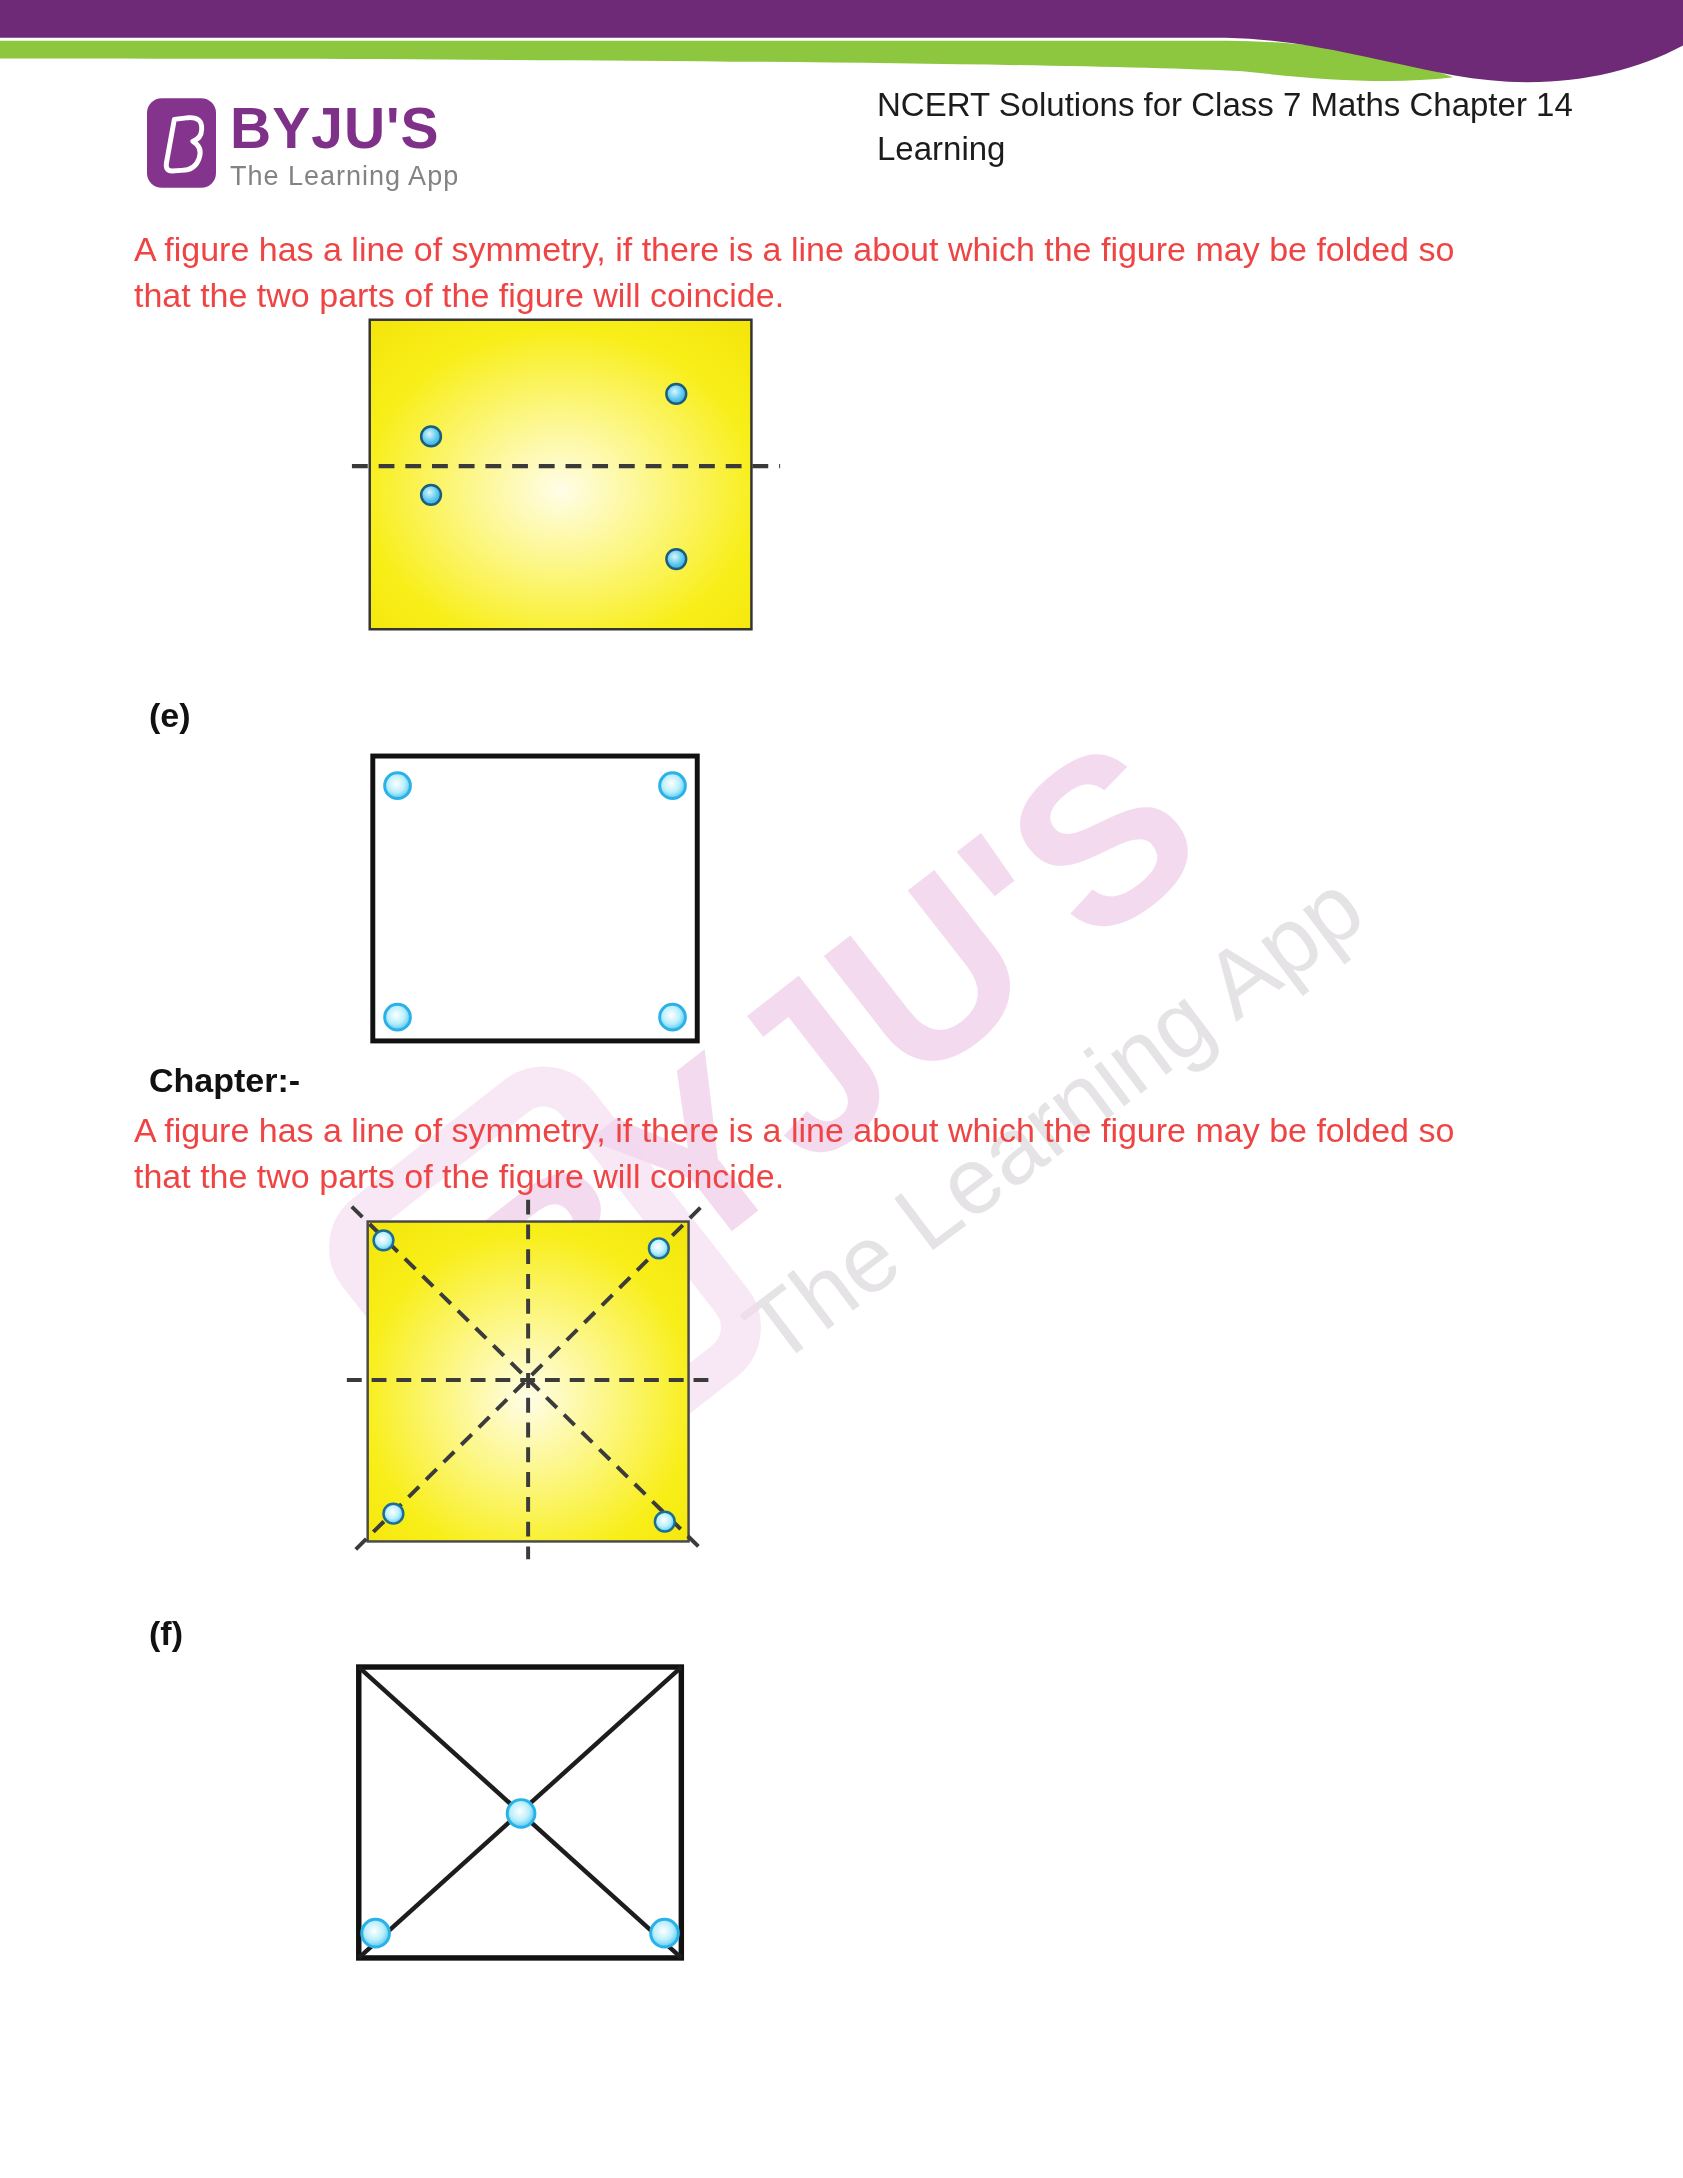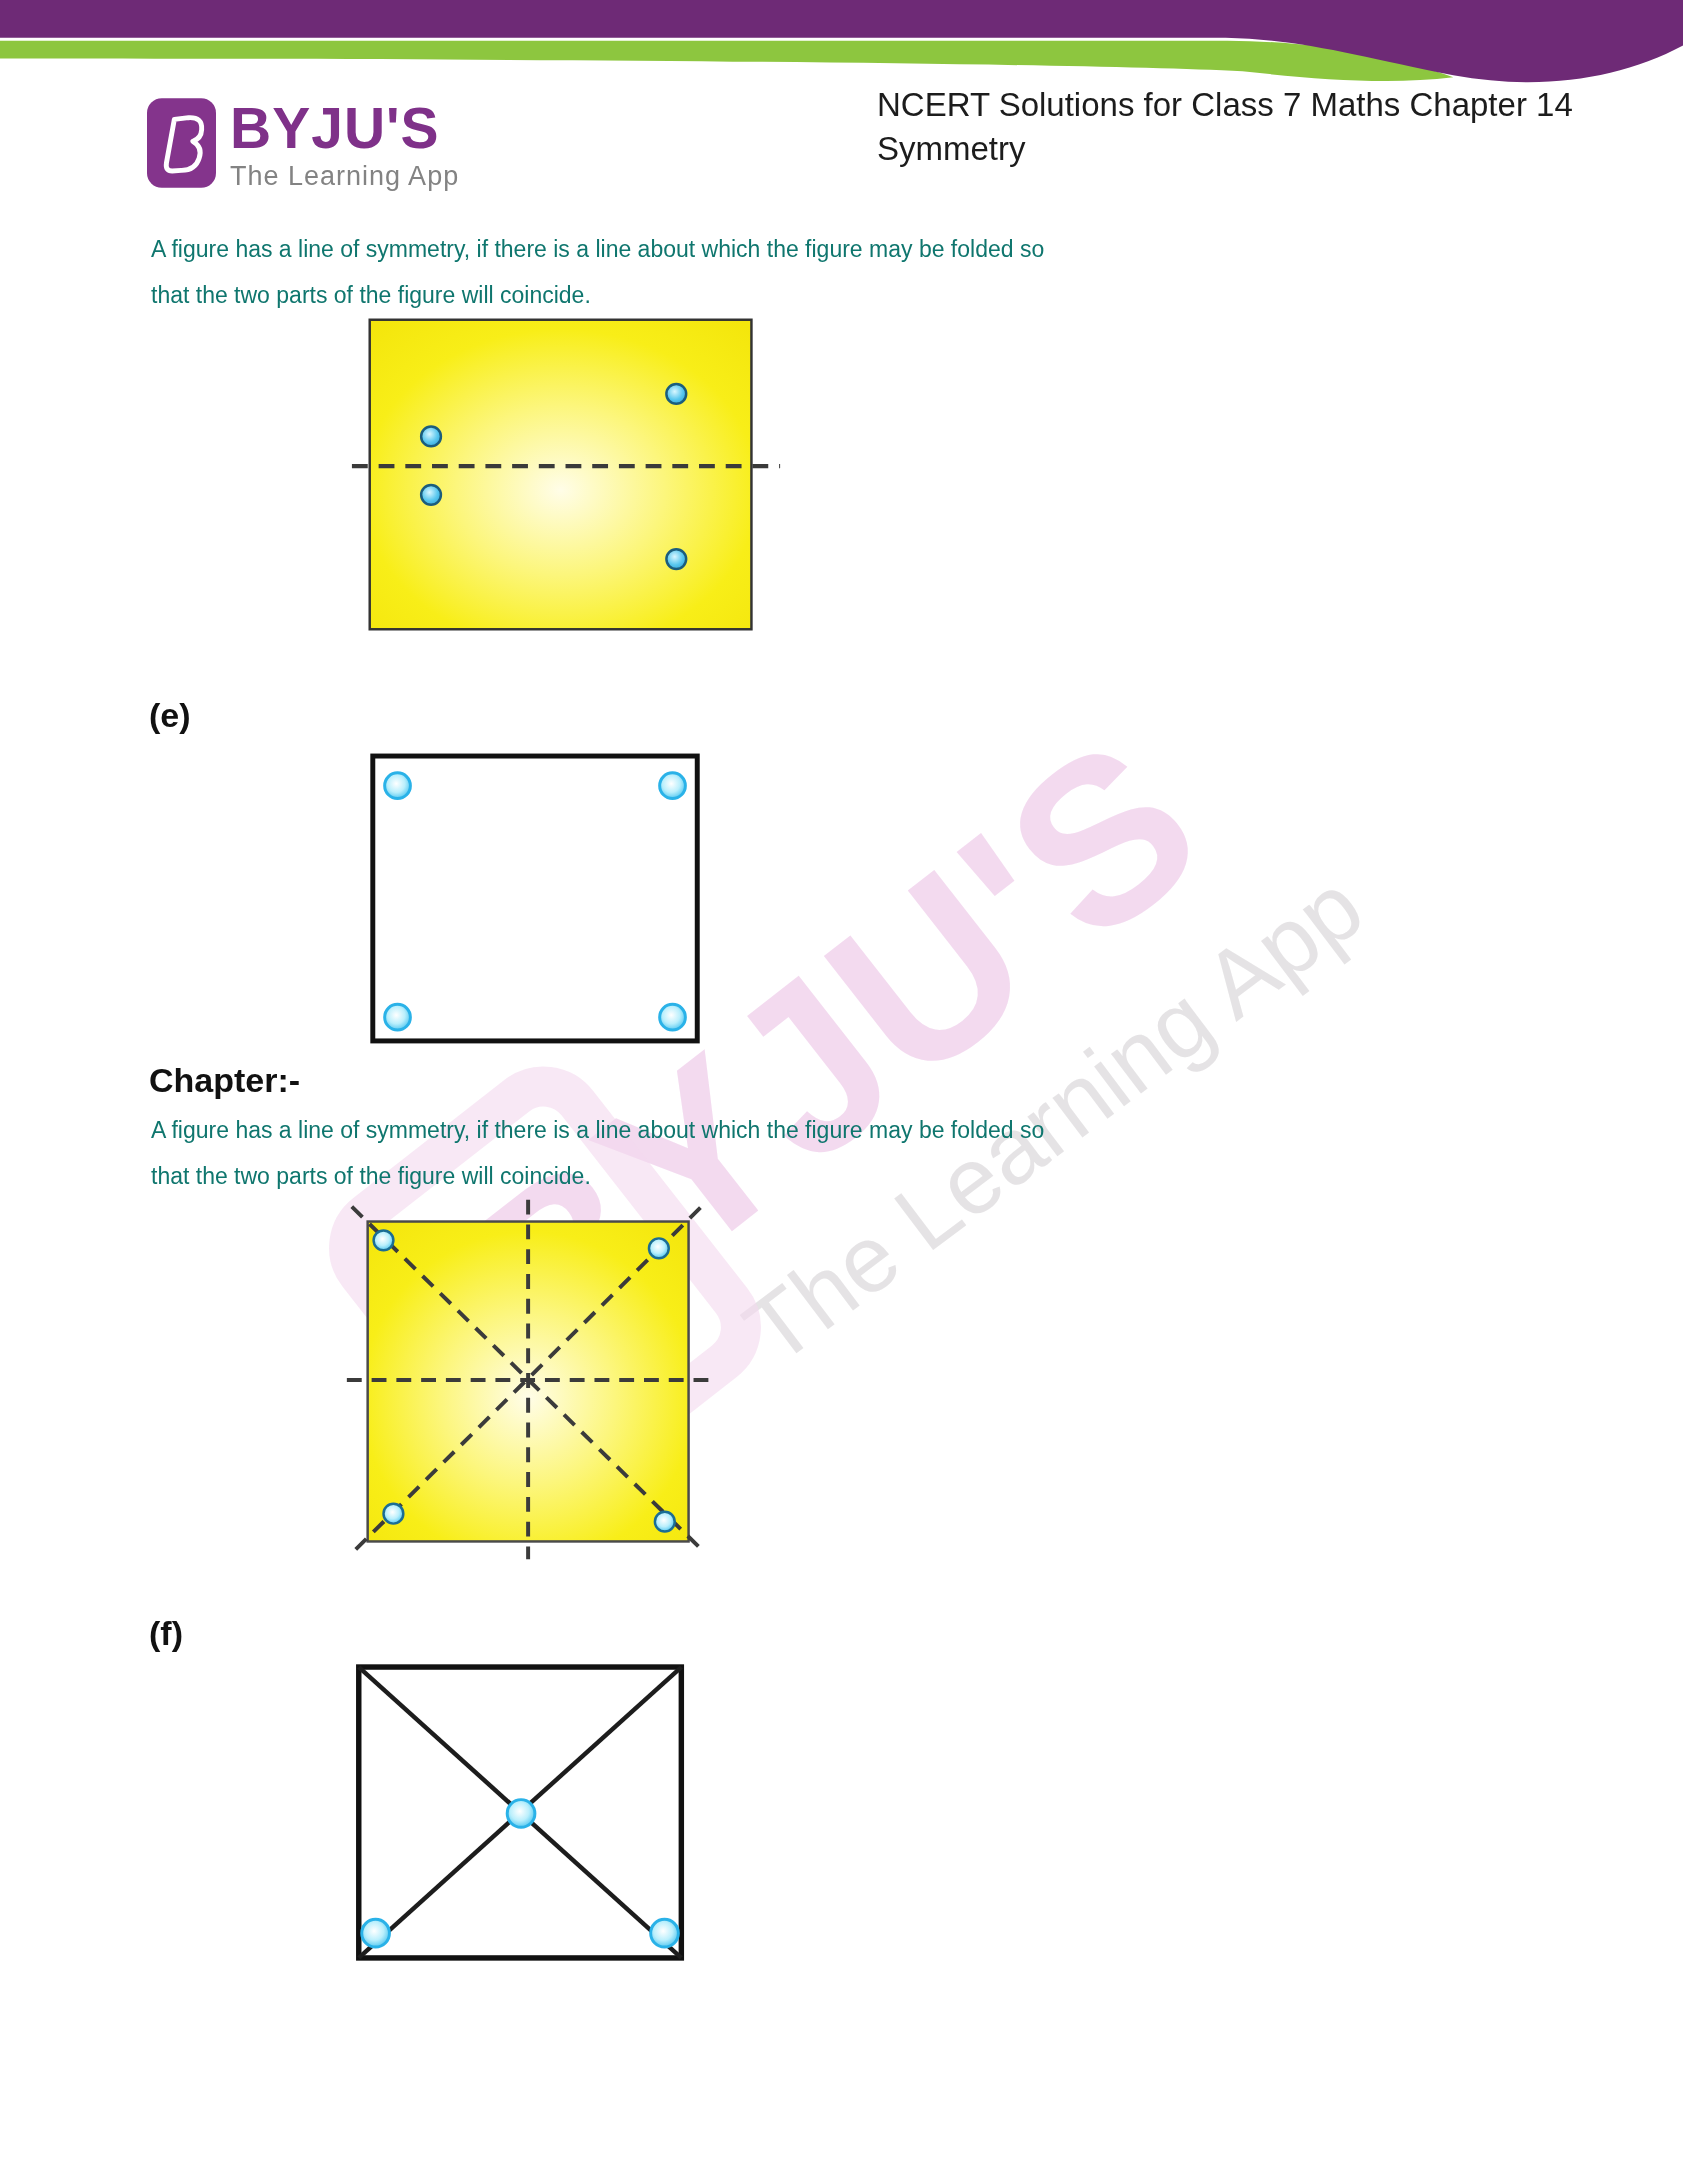--- a/index.html
+++ b/index.html
@@ -17,21 +17,21 @@
     border-radius:63px;transform:rotate(-38deg);opacity:.6;}
   
   .hdr-svg{position:absolute;left:0;top:0;z-index:2;}
   .logo{position:absolute;left:147px;top:98px;z-index:3;display:flex;}
   .logo-icon-svg{display:block;}
   .logo-text{margin-left:14px;}
   .logo-brand{font-size:57px;font-weight:bold;color:#7f3189;letter-spacing:1px;line-height:57px;margin-top:2px;}
   .logo-tagline{font-size:27px;color:#838383;margin-top:4px;letter-spacing:1px;}
   .doc-title{position:absolute;left:877px;top:83px;z-index:3;font-size:33px;color:#1c1c1c;line-height:44px;}
   
-  .para{position:absolute;left:151px;z-index:3;font-size:23px;color:#0f766e;line-height:46px;}
+  .para{position:absolute;left:134px;z-index:3;font-size:34px;color:#ef4444;line-height:46px;}
   .blk-label{position:absolute;left:149px;z-index:3;font-size:34px;font-weight:bold;color:#111;}
   
   .fig{position:absolute;z-index:1;}
   
   .footer-pill{
     position:absolute;left:612px;top:2016px;width:487px;height:57px;z-index:3;
     background:linear-gradient(180deg,#691e71 0%,#7d2584 40%,#7d2584 100%);
     border-radius:30px;display:flex;align-items:center;justify-content:center;cursor:pointer;
   }
   .footer-pill span{font-size:35px;color:#e9cfef;letter-spacing:1px;}
@@ -58,21 +58,21 @@
       </g>
     </svg>
     <div class="logo-text">
       <div class="logo-brand">BYJU'S</div>
       <div class="logo-tagline">The Learning App</div>
     </div>
   </div>
 
   <div class="doc-title">
     <div>NCERT Solutions for Class 7 Maths Chapter 14</div>
-    <div>Symmetry</div>
+    <div>Learning</div>
   </div>
 
   <div class="para" style="top:226px;">
     <div>A figure has a line of symmetry, if there is a line about which the figure may be folded so</div>
     <div>that the two parts of the figure will coincide.</div>
   </div>
 
   <svg class="fig" style="left:335px;top:297px;" width="465" height="356" viewBox="0 0 470 360">
     <defs>
       <radialGradient id="yel1" cx="50%" cy="55%" r="72%">

